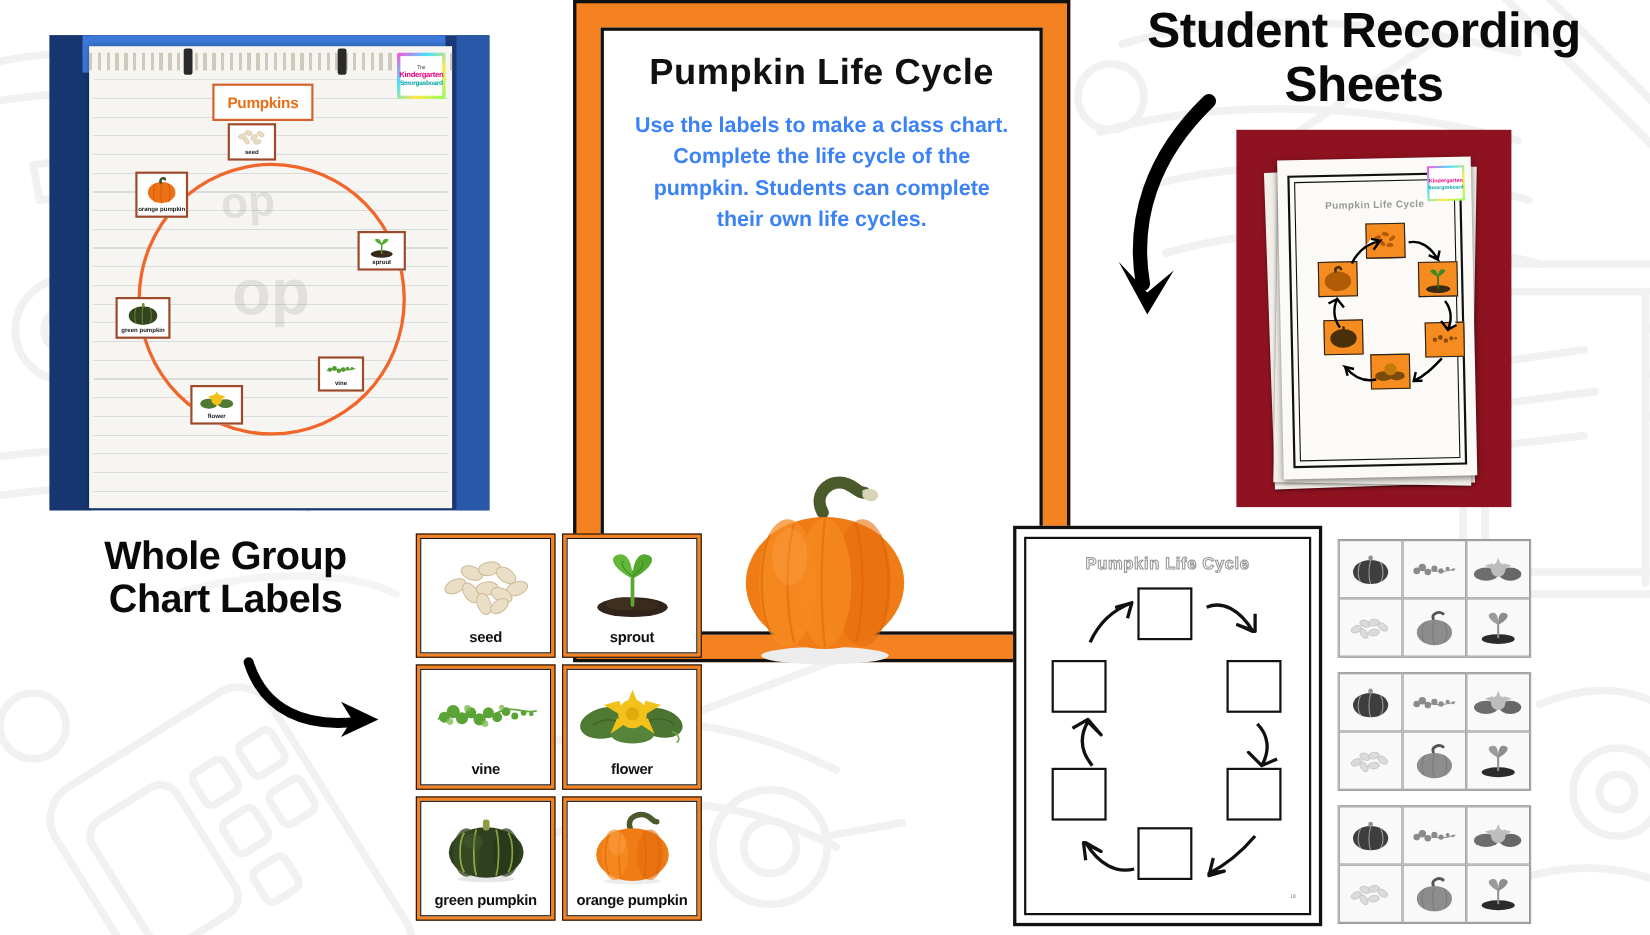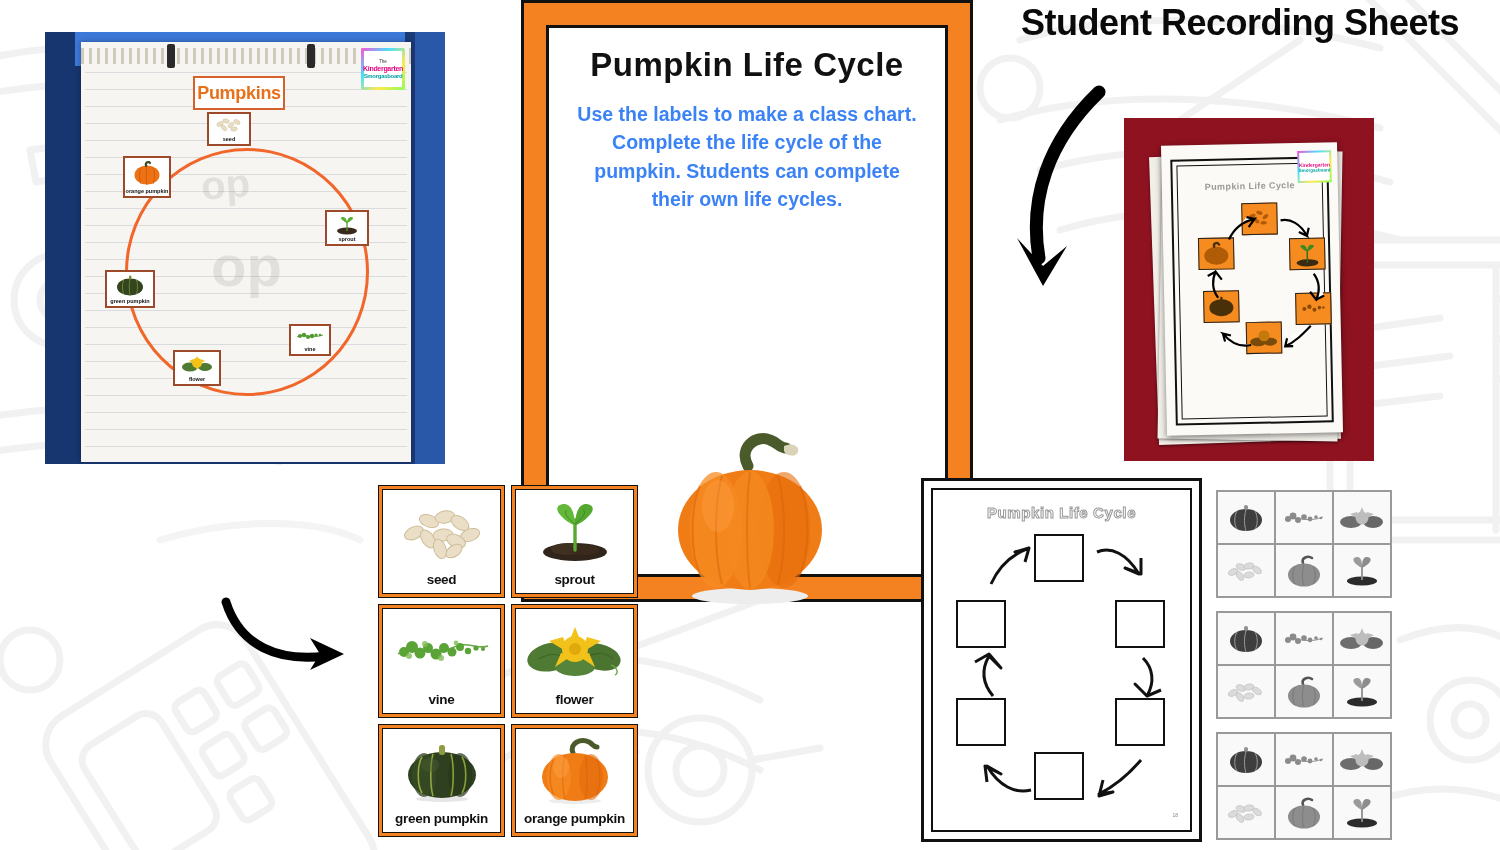--- a/index.html
+++ b/index.html
@@ -60,21 +60,21 @@
   .ap-binder { position:absolute; left:0; top:6px; width:100%; height:16px;
     background: repeating-linear-gradient(90deg,#c9c2b4 0 3px, #f6f5f1 3px 8px); opacity:.85; }
   .ap-clip { position:absolute; top:2px; width:8px; height:24px; background:#2a2a2a; border-radius:2px; }
   .ap-lines { position:absolute; left:4px; right:4px; top:30px; bottom:4px;
     background: repeating-linear-gradient(180deg, rgba(150,160,175,.30) 0 1px, transparent 1px 17px); }
   .ap-ghost { position:absolute; color:rgba(120,120,120,.16); font-weight:bold; font-size:40px; }
   .ap-titlecard {
     position:absolute; left:112px; top:34px; width:92px; height:34px;
     background:#fff; border:2px solid #d4622a; display:flex; align-items:center; justify-content:center;
   }
-  .ap-titlecard span { color:#E8701A; font-weight:bold; font-size:18px; letter-spacing:-.3px; }
+  .ap-titlecard span { color:#E8701A; font-weight:bold; font-size:14px; letter-spacing:-.3px; }
   .ap-circle {
     position:absolute; left:44px; top:106px; width:244px; height:248px;
     border:3px solid #F1662A; border-radius:50%;
   }
   .ap-card {
     position:absolute; background:#fff; border:2px solid #9c4a2a;
     display:flex; flex-direction:column; align-items:center; justify-content:flex-end;
     padding-bottom:2px;
   }
   .ap-card .cap { font-size:5.5px; font-weight:bold; color:#111; line-height:1; }
@@ -345,24 +345,27 @@
         <path d="M40 68 C 30 90, 30 134, 40 156" stroke="#d9620a" stroke-width="2" fill="none" opacity=".55"></path>
         <path d="M62 58 C 54 86, 54 138, 62 166" stroke="#d9620a" stroke-width="2" fill="none" opacity=".5"></path>
         <path d="M90 54 C 86 84, 86 140, 90 170" stroke="#d9620a" stroke-width="2" fill="none" opacity=".45"></path>
         <path d="M118 58 C 126 86, 126 138, 118 166" stroke="#d9620a" stroke-width="2" fill="none" opacity=".5"></path>
         <path d="M140 68 C 150 90, 150 134, 140 156" stroke="#d9620a" stroke-width="2" fill="none" opacity=".55"></path>
         <ellipse cx="58" cy="88" rx="16" ry="26" fill="#FFA24A" opacity=".35"></ellipse>
       </g>
     </svg>
   </div>
 
-  <div class="headline" style="left:985px; top:4px; width:510px; font-size:36px;">
+  <div class="headline" style="left:985px; top:4px; width:510px; font-size:45px;">
     <span>Student Recording Sheets</span>
   </div>
 
+  <div class="headline" style="left:55px; top:486px; width:300px; font-size:36px;">
+    <span>Whole Group Chart Labels</span>
+  </div>
 
   <svg class="arrowsvg" style="left:995px; top:70px; width:130px; height:250px;" viewBox="0 0 130 250">
     <path d="M104 22 C 52 72, 34 130, 44 188" stroke="#000" stroke-width="13" fill="none" stroke-linecap="round"></path>
     <path d="M22 168 L 48 216 L 72 176 L 48 196 Z" fill="#000"></path>
   </svg>
 
   <svg class="arrowsvg" style="left:218px; top:598px; width:140px; height:78px;" viewBox="0 0 140 78">
     <path d="M8 4 C 22 48, 60 64, 108 58" stroke="#000" stroke-width="9" fill="none" stroke-linecap="round"></path>
     <path d="M92 40 L 126 56 L 92 72 L 102 56 Z" fill="#000"></path>
   </svg>

